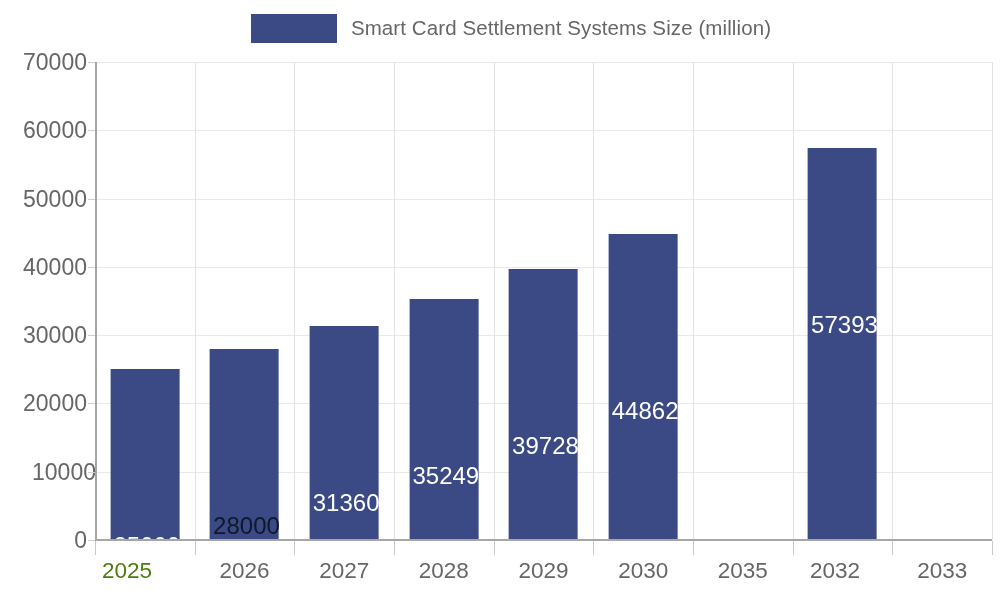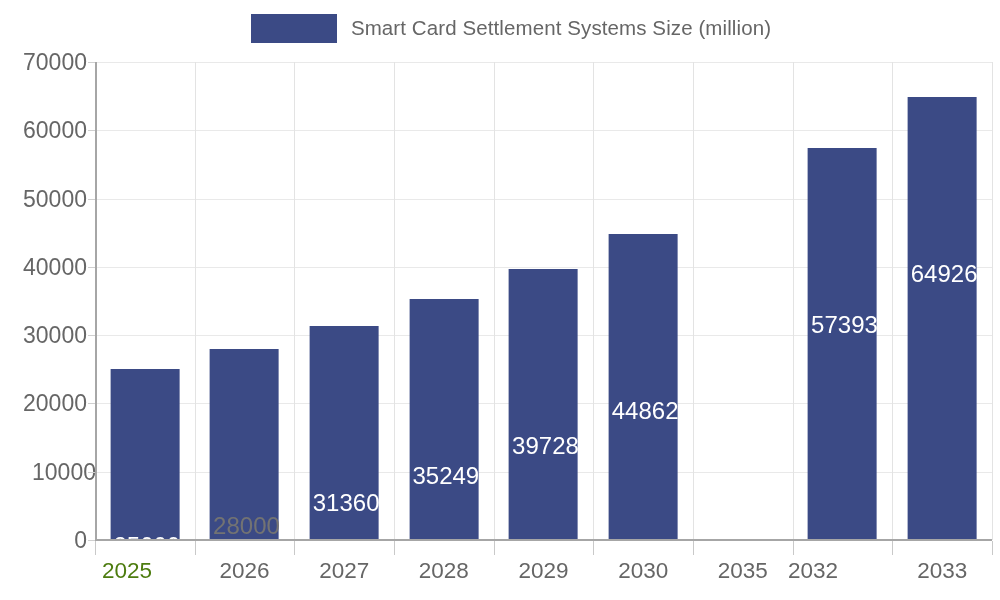--- a/index.html
+++ b/index.html
@@ -172,45 +172,41 @@
       <div class="vgrid" style="left: 598px;"></div>
       <div class="vgrid" style="left: 698px;"></div>
       <div class="vgrid" style="left: 797px;"></div>
       <div class="vgrid" style="left: 897px;"></div>
       <div class="bar-slot" style="left: 0px; width: 99.6667px;">
         <div class="bar" style="width: 68.77px; height: 170.714px; background: rgb(59, 74, 133);"></div>
         <div class="bar-value" style="color: rgb(255, 255, 255); top: 472.286px; left: 18.4483px;">25000</div>
       </div>
       <div class="bar-slot" style="left: 99.6667px; width: 99.6667px;">
         <div class="bar" style="width: 68.77px; height: 191.2px; background: rgb(59, 74, 133);"></div>
-        <div class="bar-value" style="color: #737373; top: 451.8px; left: 18.4483px;">28000</div>
+        <div class="bar-value" style="color: #0f172a; top: 451.8px; left: 18.4483px;">28000</div>
       </div>
       <div class="bar-slot" style="left: 199.333px; width: 99.6667px;">
         <div class="bar" style="width: 68.77px; height: 214.144px; background: rgb(59, 74, 133);"></div>
         <div class="bar-value" style="color: rgb(255, 255, 255); top: 428.856px; left: 18.4483px;">31360</div>
       </div>
       <div class="bar-slot" style="left: 299px; width: 99.6667px;">
         <div class="bar" style="width: 68.77px; height: 240.7px; background: rgb(59, 74, 133);"></div>
         <div class="bar-value" style="color: rgb(255, 255, 255); top: 402.3px; left: 18.4483px;">35249</div>
       </div>
       <div class="bar-slot" style="left: 398.667px; width: 99.6667px;">
         <div class="bar" style="width: 68.77px; height: 271.285px; background: rgb(59, 74, 133);"></div>
         <div class="bar-value" style="color: rgb(255, 255, 255); top: 371.715px; left: 18.4483px;">39728</div>
       </div>
       <div class="bar-slot" style="left: 498.333px; width: 99.6667px;">
         <div class="bar" style="width: 68.77px; height: 306.343px; background: rgb(59, 74, 133);"></div>
         <div class="bar-value" style="color: rgb(255, 255, 255); top: 336.657px; left: 18.4483px;">44862</div>
       </div>
       <div class="bar-slot" style="left: 697.667px; width: 99.6667px;">
         <div class="bar" style="width: 68.77px; height: 391.912px; background: rgb(59, 74, 133);"></div>
         <div class="bar-value" style="color: rgb(255, 255, 255); top: 251.088px; left: 18.4483px;">57393</div>
-      </div>
-      <div class="bar-slot" style="left: 797.333px; width: 99.6667px;">
-        <div class="bar" style="width: 68.77px; height: 443.352px; background: rgb(59, 74, 133);"></div>
-        <div class="bar-value" style="color: rgb(255, 255, 255); top: 199.648px; left: 18.4483px;">64926</div>
       </div>
     </div>
 
   <div id="yaxis-spine"></div>
   <div id="xaxis-spine"></div>
 
   <div id="yticks">
       <div class="ytick-label" style="top: 540px; left: 5px; position: absolute; color: rgb(102, 102, 102);">0</div>
       <div class="ytick-mark" style="position: absolute; top: 540px;"></div>
       <div class="ytick-label" style="top: 471.714px; left: 14px; position: absolute; color: rgb(102, 102, 102);">10000</div>
@@ -237,20 +233,20 @@
       <div class="xtick-label" style="left: 344.167px; color: rgb(102, 102, 102);">2027</div>
       <div class="xtick-mark" style="left: 294px;"></div>
       <div class="xtick-label" style="left: 443.833px; color: rgb(102, 102, 102);">2028</div>
       <div class="xtick-mark" style="left: 394px;"></div>
       <div class="xtick-label" style="left: 543.5px; color: rgb(102, 102, 102);">2029</div>
       <div class="xtick-mark" style="left: 494px;"></div>
       <div class="xtick-label" style="left: 643.167px; color: rgb(102, 102, 102);">2030</div>
       <div class="xtick-mark" style="left: 593px;"></div>
       <div class="xtick-label" style="left: 742.833px; color: rgb(102, 102, 102);">2035</div>
       <div class="xtick-mark" style="left: 693px;"></div>
-      <div class="xtick-label" style="left: 813px; color: rgb(102, 102, 102);">2032</div>
+      <div class="xtick-label" style="left: 835px; color: rgb(102, 102, 102);">2032</div>
       <div class="xtick-mark" style="left: 793px;"></div>
       <div class="xtick-label" style="left: 942.167px; color: rgb(102, 102, 102);">2033</div>
       <div class="xtick-mark" style="left: 892px;"></div>
       <div class="xtick-mark" style="left: 992px;"></div>
     </div>
 
 </div>
 
 </body></html>

